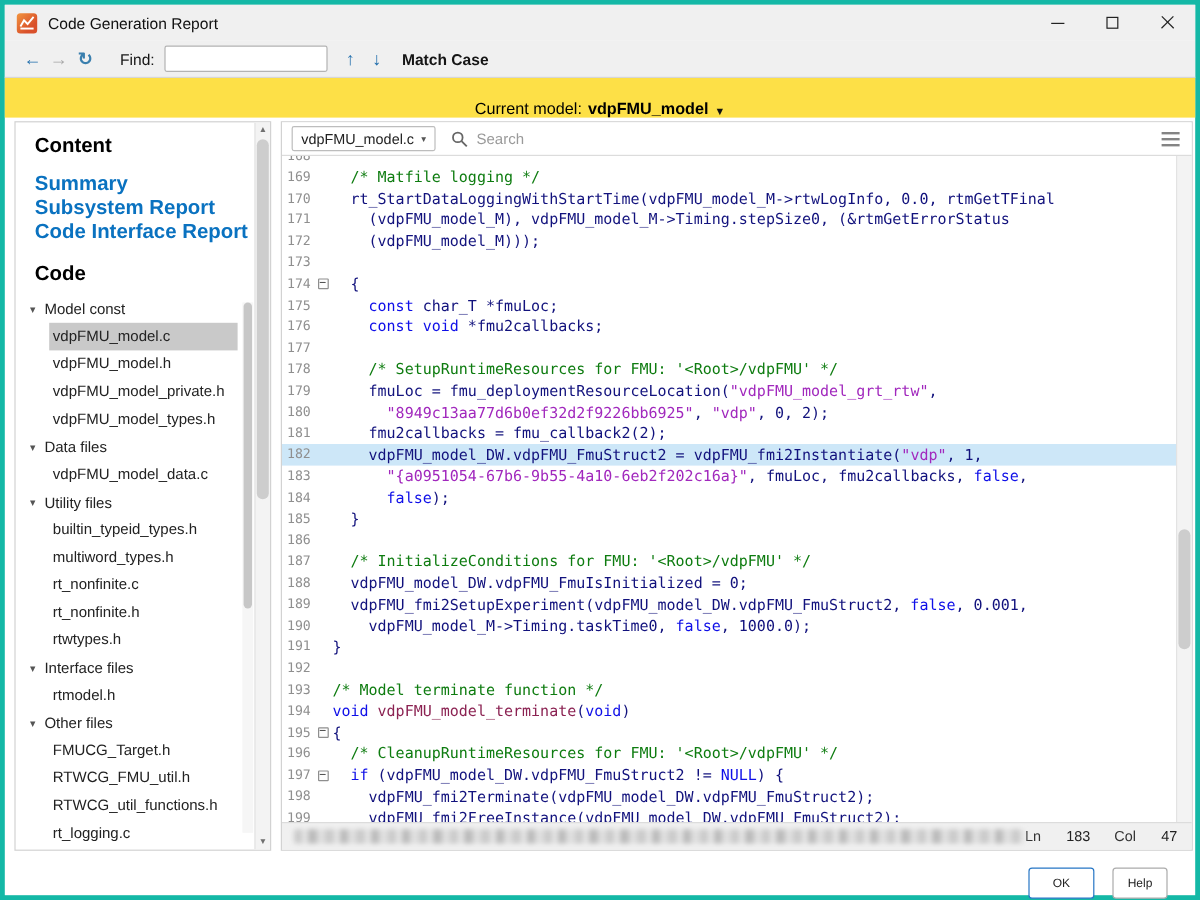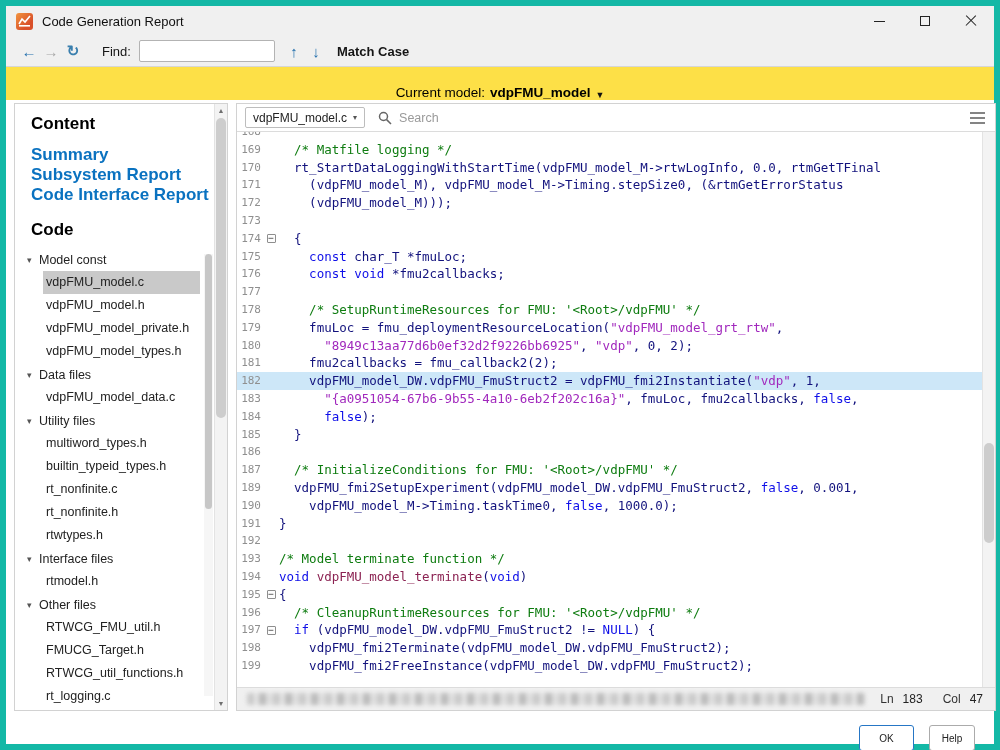--- a/index.html
+++ b/index.html
@@ -1,19 +1,19 @@
 <!DOCTYPE html>
 <html><head>
 <meta charset="utf-8">
 <style>
   * { box-sizing: border-box; margin: 0; padding: 0; }
   html,body { width:1000px; height:750px; }
   body { font-family:"Liberation Sans", sans-serif; background:#fff; position:relative; overflow:hidden; }
 
-  .window { position:absolute; inset:0; border:6px solid #14b8a6; background:#fff; }
+  .window { position:absolute; inset:0; border:4px solid #14b8a6; background:#fff; }
 
   
   .titlebar { position:absolute; top:0; left:0; right:0; height:30px; background:#f0f0f0; display:flex; align-items:center; }
   .app-icon { width:17px; height:17px; margin-left:10px; border-radius:3px;
               background:linear-gradient(135deg,#f2953f 0%,#d9502a 70%); position:relative; flex:0 0 17px; }
   .app-icon svg { position:absolute; inset:2px; }
   .title-text { margin-left:9px; font-size:13px; color:#101010; }
   .win-controls { margin-left:auto; display:flex; height:100%; }
   .win-btn { width:46px; display:flex; align-items:center; justify-content:center; cursor:default; }
   .glyph-min { width:11px; height:1px; background:#222; display:block; }
@@ -96,21 +96,21 @@
   .tok-f { color:#8b2252; }
 
   .code-scroll { position:absolute; right:0; top:28px; bottom:23px; width:13px; background:#f3f3f3; border-left:1px solid #e3e3e3; }
   .code-scroll .thumb { position:absolute; left:1px; width:10px; top:56%; height:18%; background:#cdcdcd; border-radius:5px; }
 
   .statusbar { position:absolute; left:0; right:0; bottom:0; height:23px; background:#f0f0f0; border-top:1px solid #dcdcdc;
                display:flex; align-items:center; font-size:12px; color:#333; }
   .blur-strip { margin-left:10px; width:618px; height:12px; border-radius:2px; filter:blur(2px); opacity:.85;
                 background:repeating-linear-gradient(90deg,#c4c4c4 0 7px,#e3e3e3 7px 12px,#b2b2b2 12px 19px,#dcdcdc 19px 26px); }
   .status-right { margin-left:auto; display:flex; gap:20px; margin-right:12px; }
-  .status-pair { display:flex; gap:9px;align-items:flex-end; }
+  .status-pair { display:flex; gap:21px;align-items:flex-end; }
   .status-pair .v { color:#222; }
 
   
   .btn { position:absolute; top:719px; height:26px; background:#fff; border-radius:3px; font-size:10px; color:#222;
          display:flex; align-items:center; justify-content:center; cursor:pointer; font-family:"Liberation Sans",sans-serif; }
   .btn-ok { left:853px; width:55px; border:1px solid #2676c5; }
   .btn-help { left:923px; width:46px; border:1px solid #ababab; }
 </style>
 </head>
 <body>
@@ -173,36 +173,36 @@
           <div class="tree-item">vdpFMU_model_types.h</div>
           <div class="tree-group">
             <span class="tree-caret">▾</span>
             <span class="tree-glabel">Data files</span>
           </div>
           <div class="tree-item">vdpFMU_model_data.c</div>
           <div class="tree-group">
             <span class="tree-caret">▾</span>
             <span class="tree-glabel">Utility files</span>
           </div>
+          <div class="tree-item">builtin_typeid_types.h</div>
           <div class="tree-item">multiword_types.h</div>
-          <div class="tree-item">builtin_typeid_types.h</div>
           <div class="tree-item">rt_nonfinite.c</div>
           <div class="tree-item">rt_nonfinite.h</div>
           <div class="tree-item">rtwtypes.h</div>
           <div class="tree-group">
             <span class="tree-caret">▾</span>
             <span class="tree-glabel">Interface files</span>
           </div>
           <div class="tree-item">rtmodel.h</div>
           <div class="tree-group">
             <span class="tree-caret">▾</span>
             <span class="tree-glabel">Other files</span>
           </div>
+          <div class="tree-item">FMUCG_Target.h</div>
           <div class="tree-item">RTWCG_FMU_util.h</div>
-          <div class="tree-item">FMUCG_Target.h</div>
           <div class="tree-item">RTWCG_util_functions.h</div>
           <div class="tree-item">rt_logging.c</div>
         </div>
     </div>
     <div class="inner-scroll">
       <div class="thumb"></div>
     </div>
     <div class="outer-scroll">
       <span class="arr arr-up">▲</span>
       <div class="thumb"></div>
@@ -328,20 +328,25 @@
             <span class="ln">186</span>
             <span class="fold"></span>
             <span class="src"></span>
           </div>
           <div class="code-row">
             <span class="ln">187</span>
             <span class="fold"></span>
             <span class="src"><span class="tok-c">  /* InitializeConditions for FMU: '&lt;Root&gt;/vdpFMU' */</span></span>
           </div>
           <div class="code-row">
+            <span class="ln">188</span>
+            <span class="fold"></span>
+            <span class="src"><span class="tok-p">  vdpFMU_model_DW.vdpFMU_FmuIsInitialized = 0;</span></span>
+          </div>
+          <div class="code-row">
             <span class="ln">189</span>
             <span class="fold"></span>
             <span class="src"><span class="tok-p">  vdpFMU_fmi2SetupExperiment(vdpFMU_model_DW.vdpFMU_FmuStruct2, </span><span class="tok-k">false</span><span class="tok-p">, 0.001,</span></span>
           </div>
           <div class="code-row">
             <span class="ln">190</span>
             <span class="fold"></span>
             <span class="src"><span class="tok-p">    vdpFMU_model_M-&gt;Timing.taskTime0, </span><span class="tok-k">false</span><span class="tok-p">, 1000.0);</span></span>
           </div>
           <div class="code-row">

